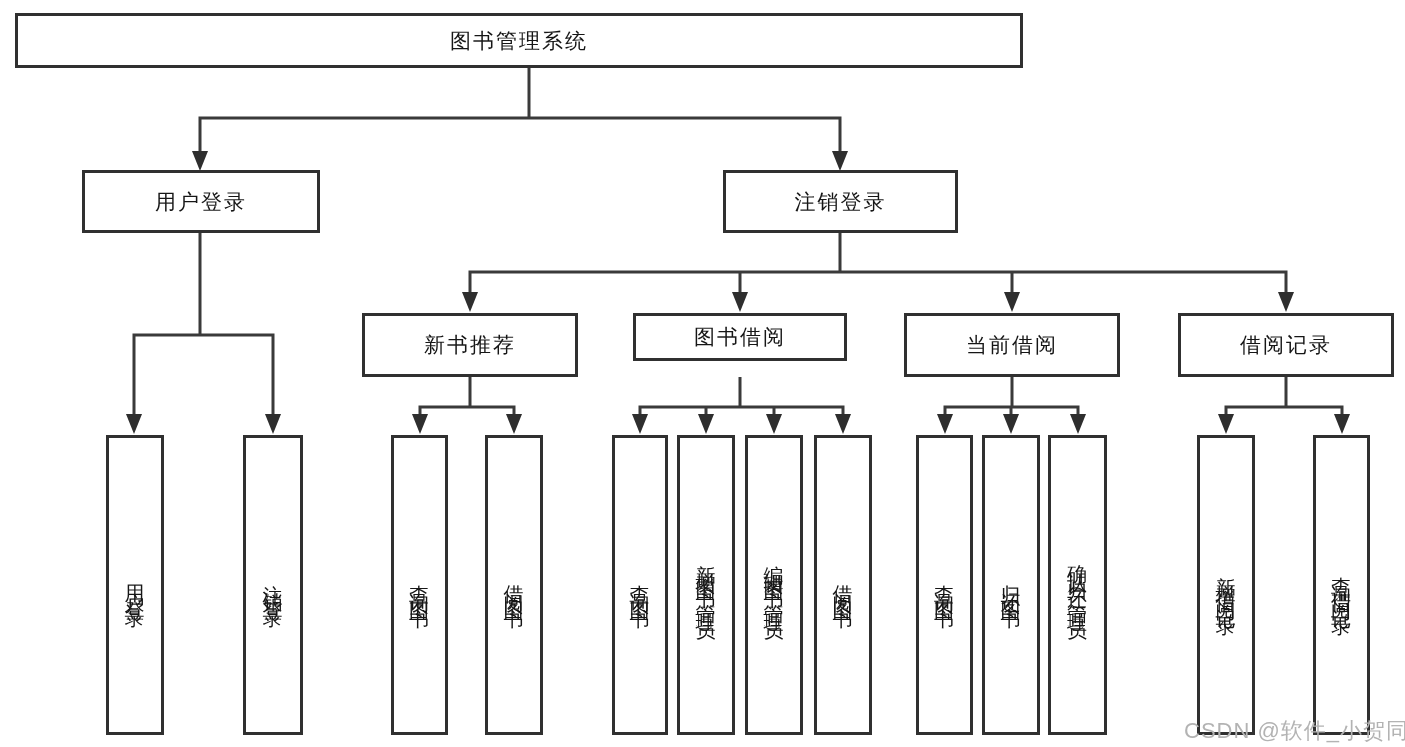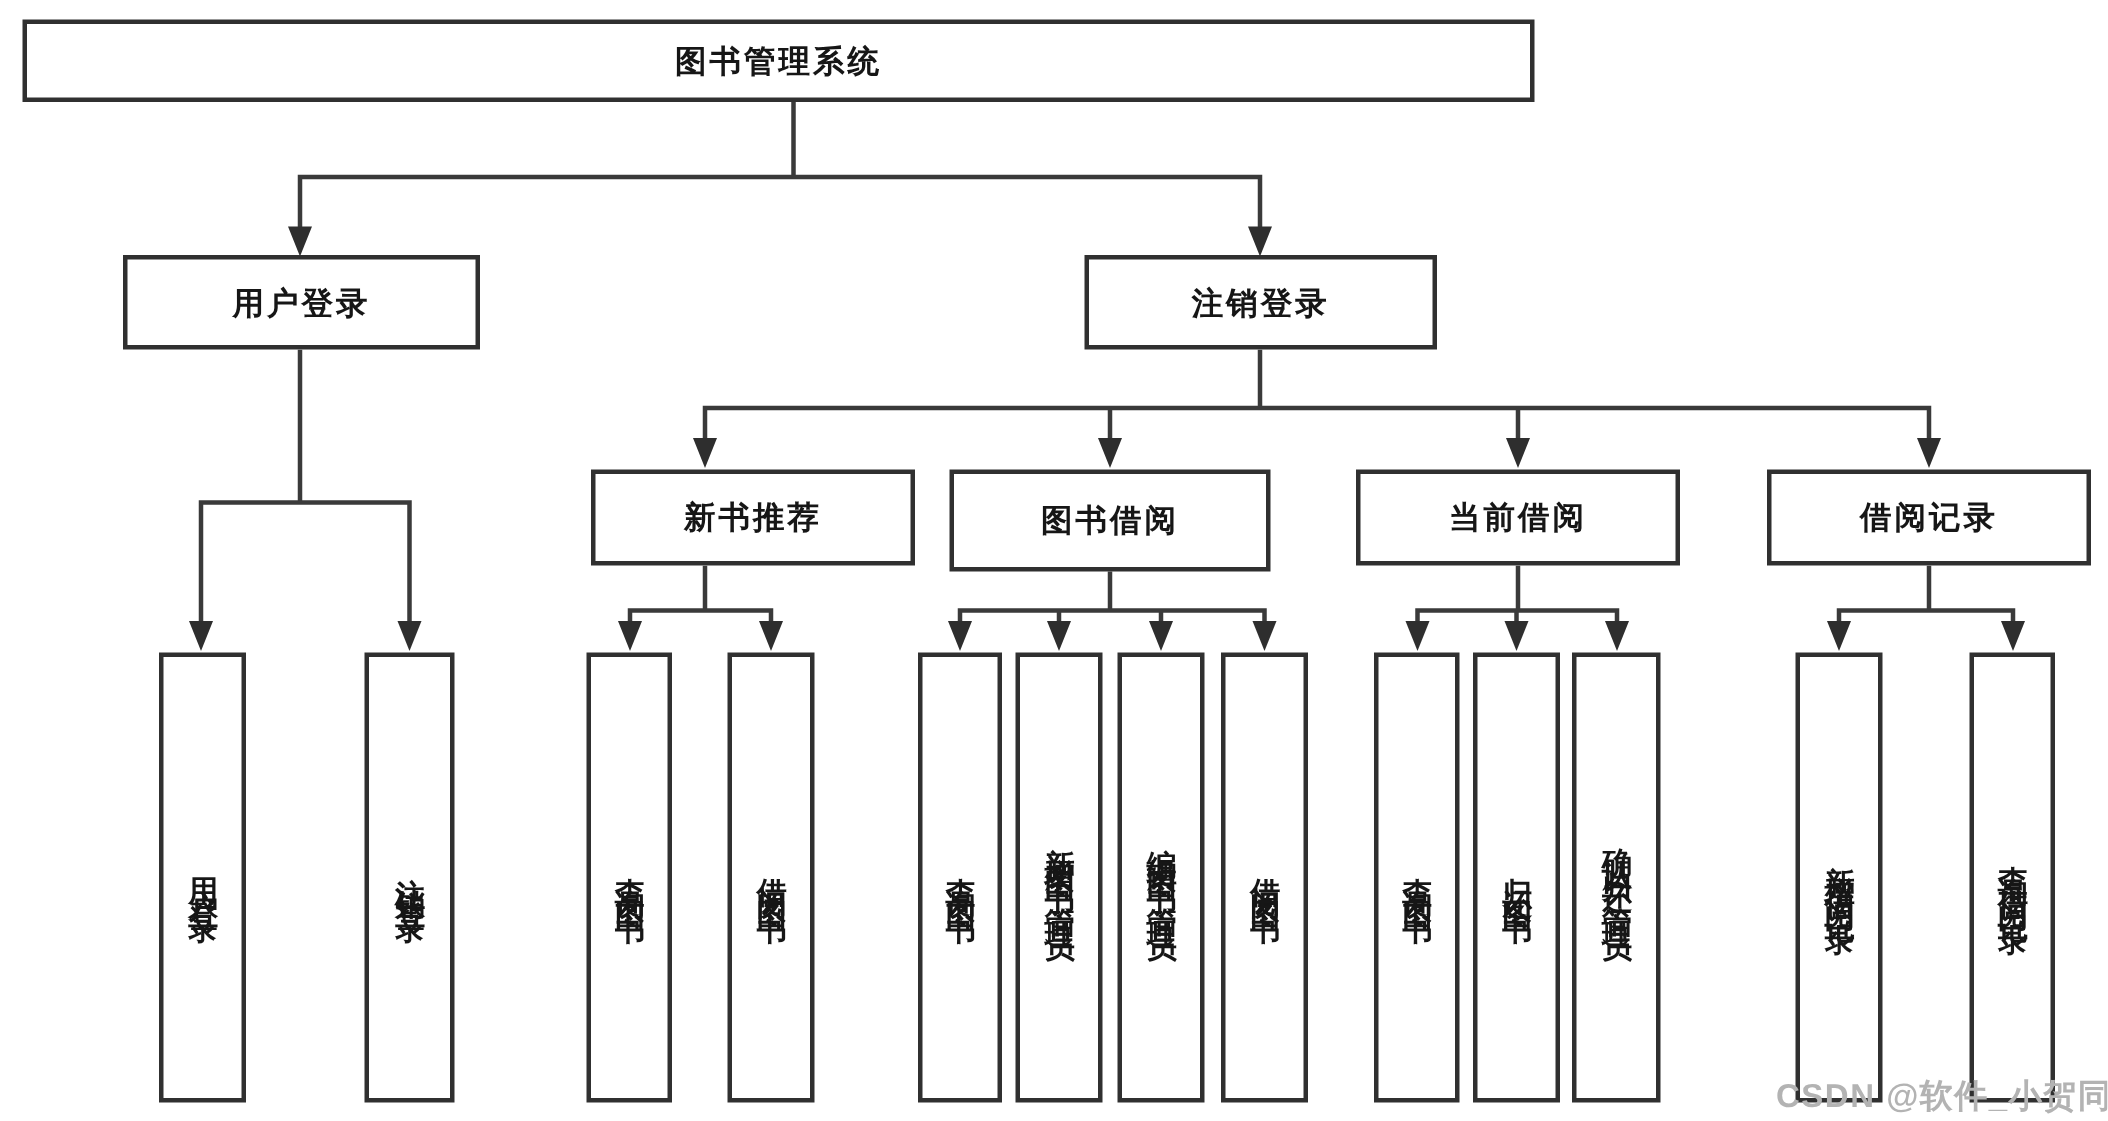--- a/index.html
+++ b/index.html
@@ -3,21 +3,20 @@
 <meta charset="utf-8">
 <style>
   html, body { margin: 0; padding: 0; background: #ffffff; }
   #canvas {
     position: relative;
     width: 1405px;
     height: 747px;
     background: #ffffff;
     font-family: "Liberation Sans", "DejaVu Sans", sans-serif;
     overflow: hidden;
-    font-weight: bold;
   }
   svg.connectors {
     position: absolute;
     left: 0; top: 0;
     width: 1405px; height: 747px;
     z-index: 1;
   }
   .node {
     position: absolute;
     box-sizing: border-box;
@@ -99,24 +98,24 @@
     <span>图书管理系统</span>
   </div>
 
   <div class="node h" style="left:82px; top:170px; width:238px; height:63px;">
     <span>用户登录</span>
   </div>
   <div class="node h" style="left:723px; top:170px; width:235px; height:63px;">
     <span>注销登录</span>
   </div>
 
-  <div class="node h" style="left:362px; top:313px; width:216px; height:64px;margin-left:32px;">
+  <div class="node h" style="left:362px; top:313px; width:216px; height:64px;">
     <span>新书推荐</span>
   </div>
-  <div class="node h" style="left:633px; top:313px; width:214px; height:68px;">
+  <div class="node h" style="left:633px; top:313px; width:214px; height:48px;">
     <span>图书借阅</span>
   </div>
   <div class="node h" style="left:904px; top:313px; width:216px; height:64px;align-items:center;">
     <span>当前借阅</span>
   </div>
   <div class="node h" style="left:1178px; top:313px; width:216px; height:64px;">
     <span>借阅记录</span>
   </div>
 
   <div class="node leaf" style="left:106px; top:435px; width:58px; height:300px;">

